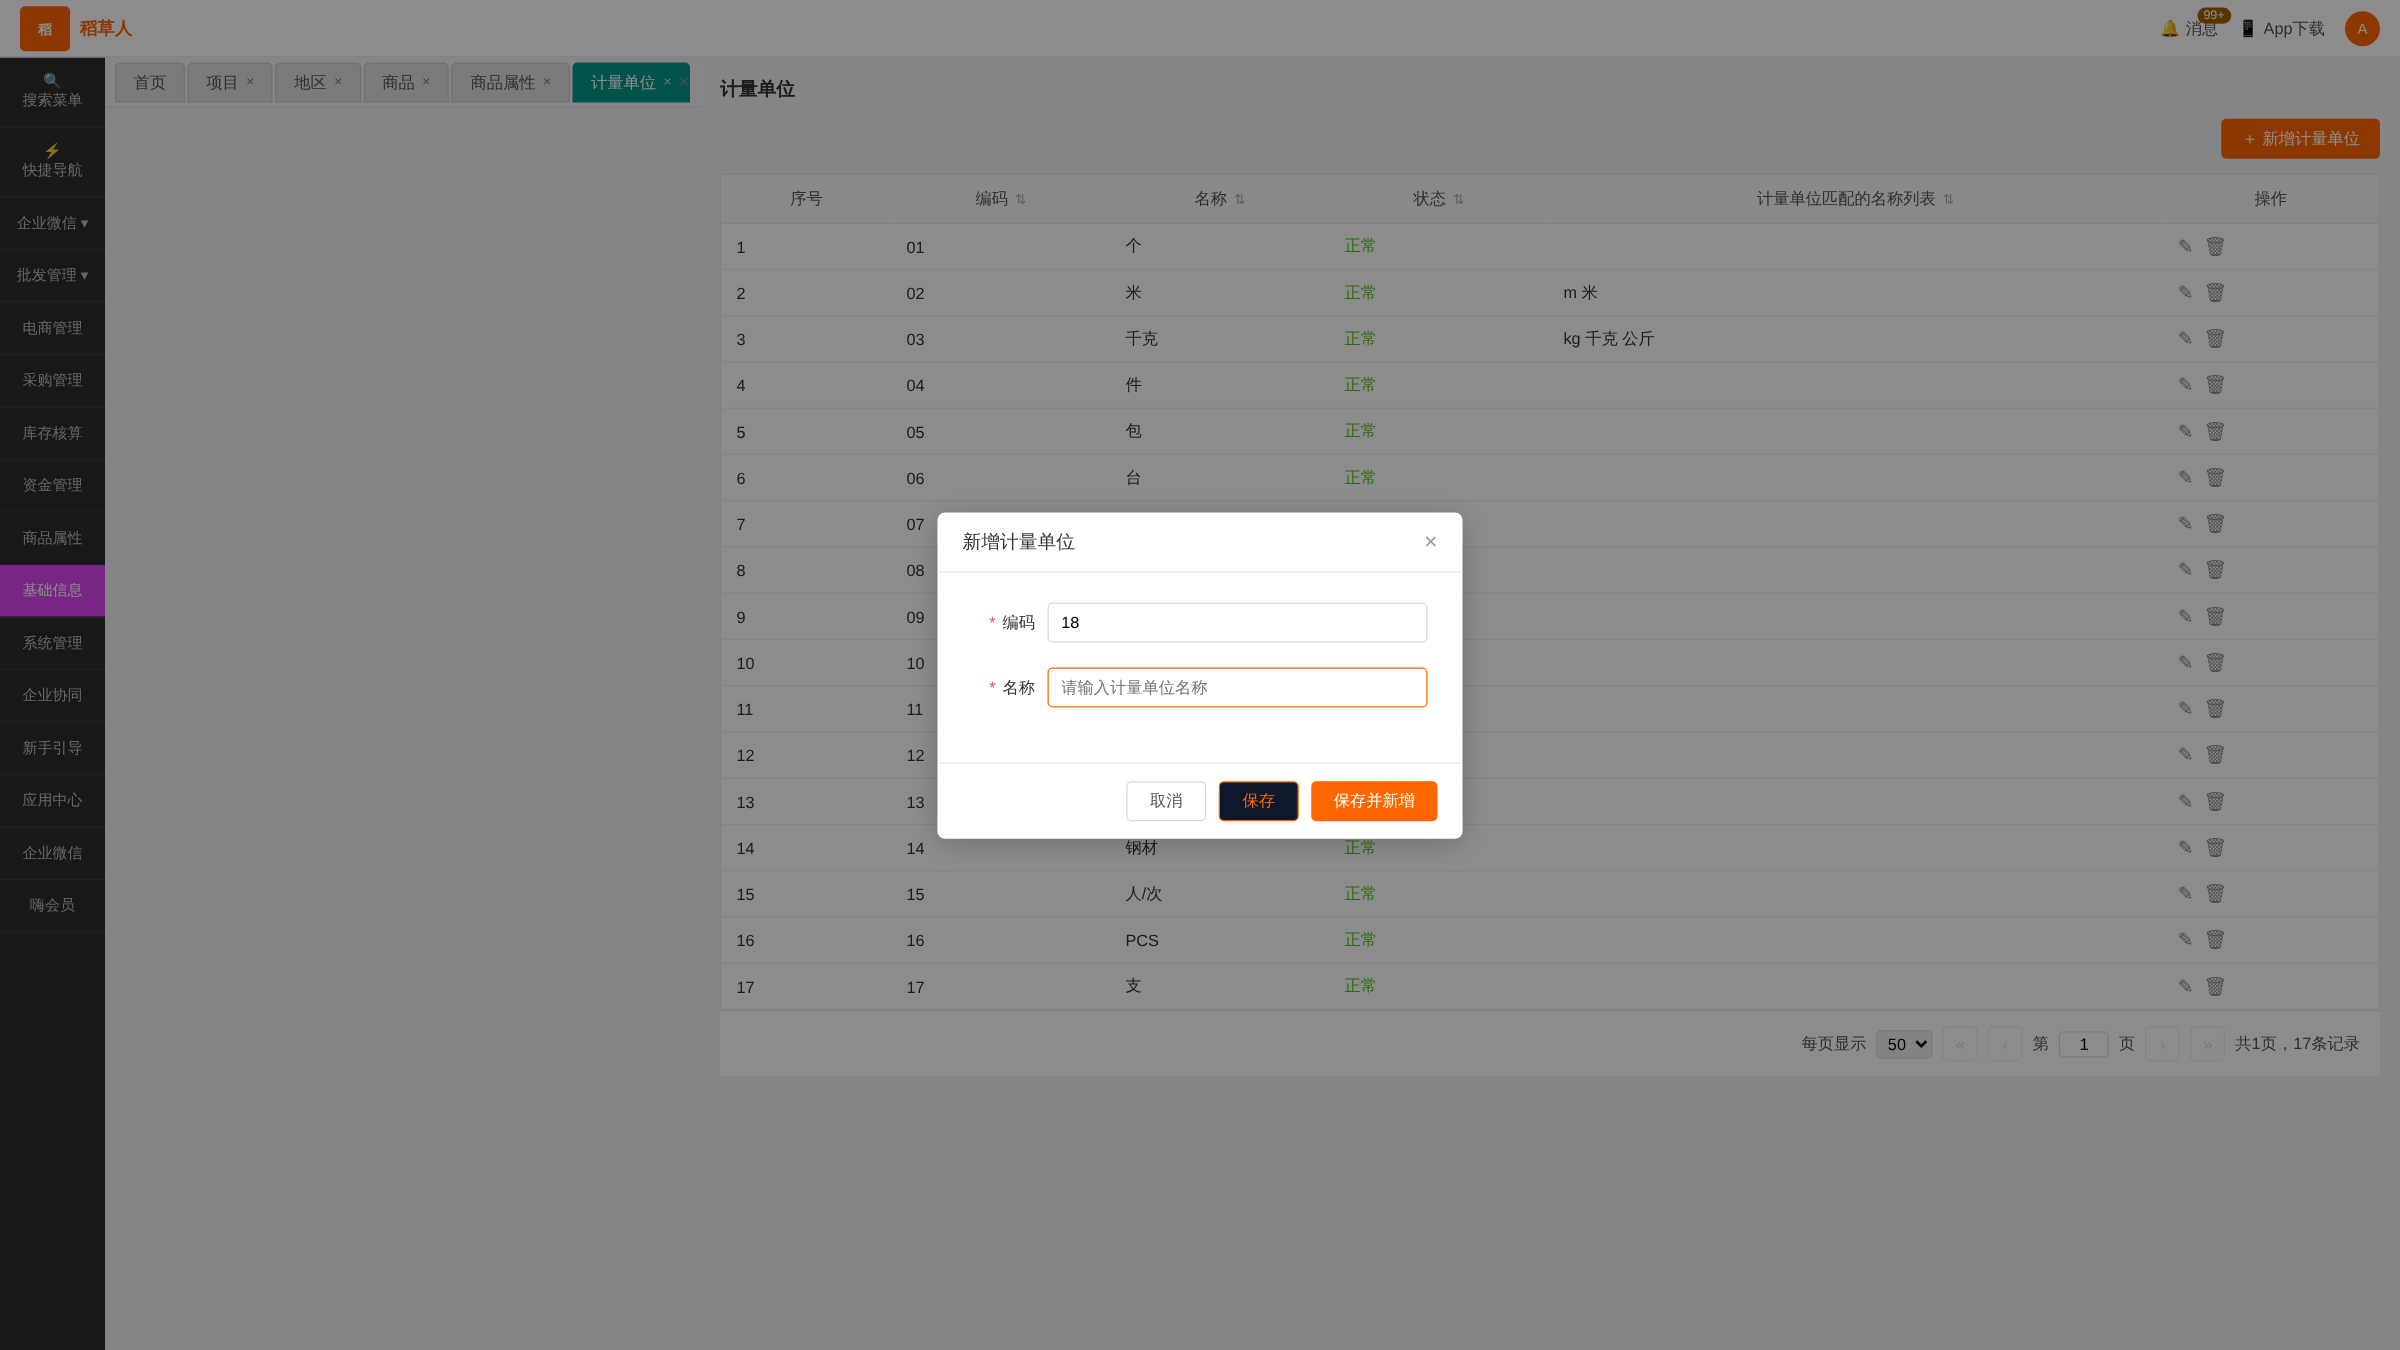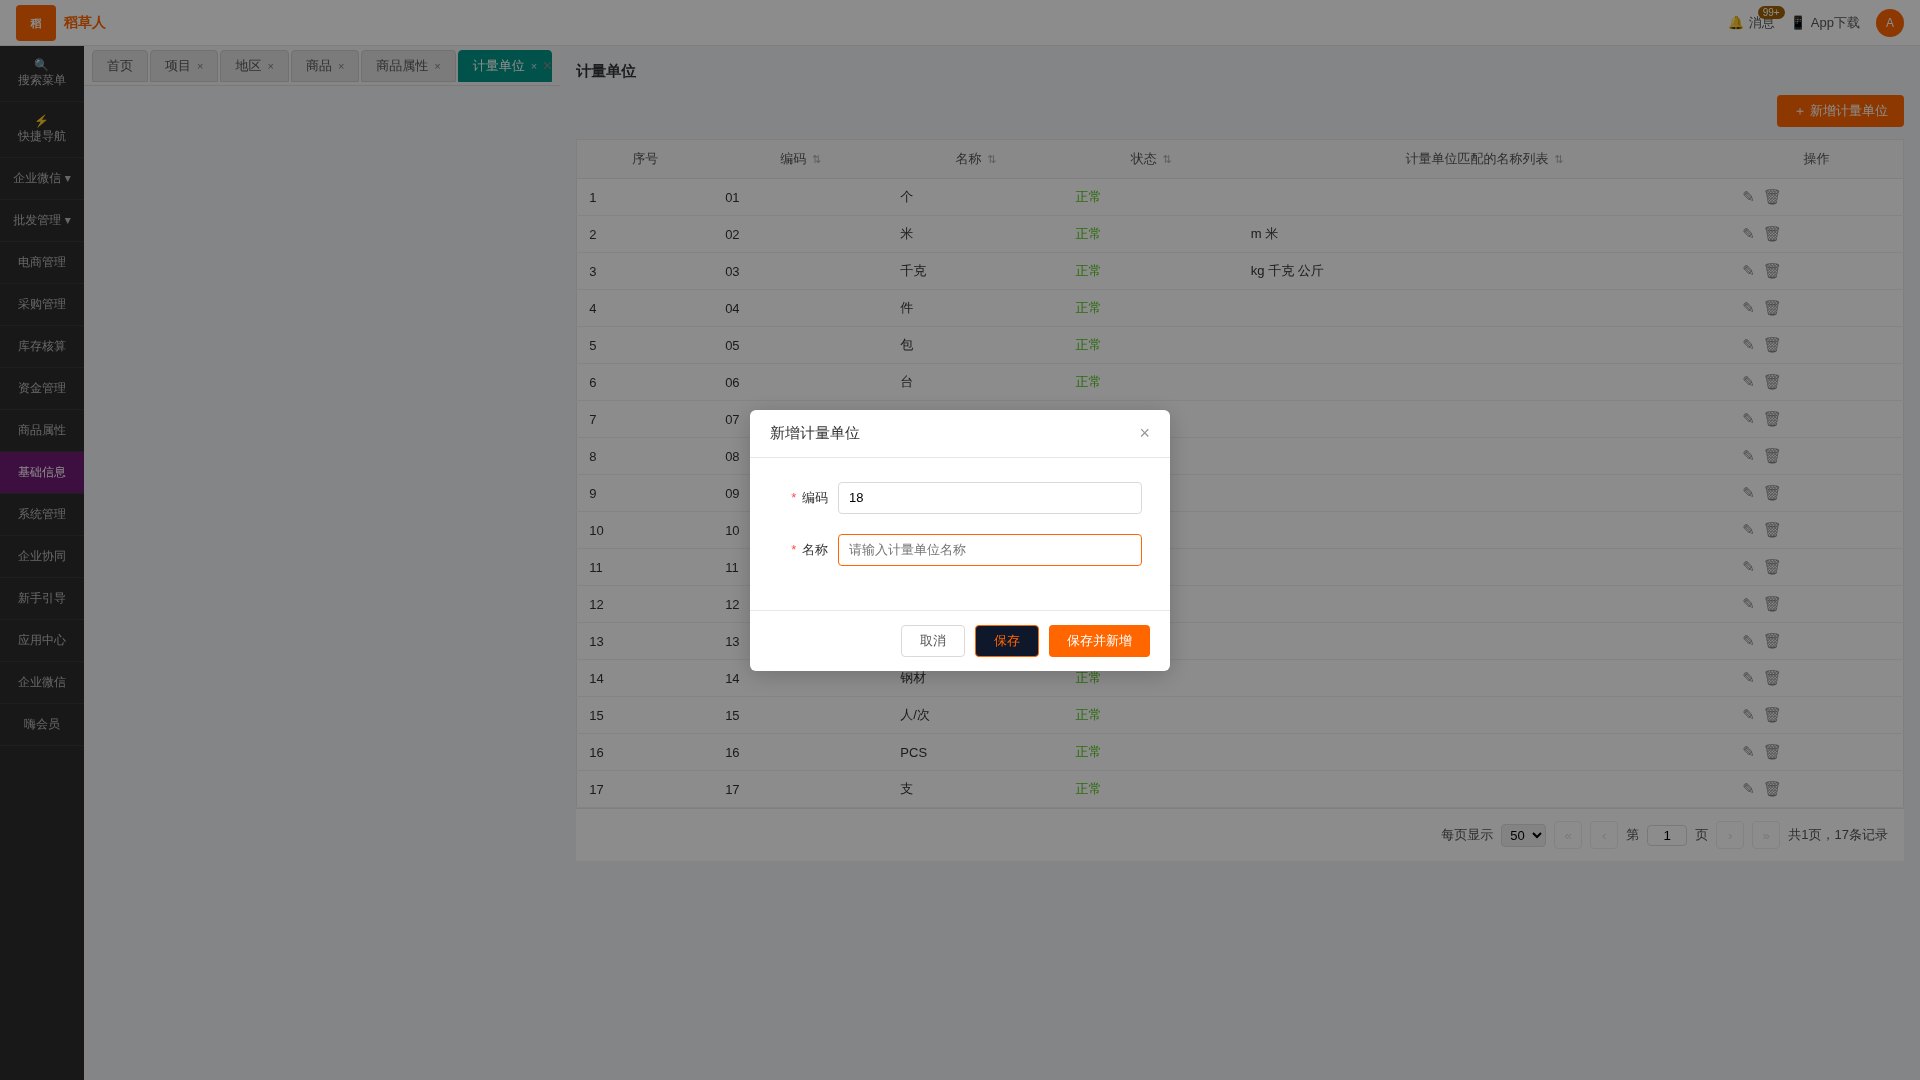--- a/index.html
+++ b/index.html
@@ -86,21 +86,21 @@
       overflow-y: auto;
     }
     .sidebar-item {
       padding: 12px 4px;
       text-align: center;
       color: #bbb;
       cursor: pointer;
       font-size: 12px;
       border-bottom: 1px solid #3a3a3a;
     }
-    .sidebar-item.active { background: #701a75; color: #fff; }
+    .sidebar-item.active { background: #d946ef; color: #fff; }
 
     
     .content-area {
       flex: 1;
       display: flex;
       flex-direction: row;
       overflow: hidden;
     }
 
     

